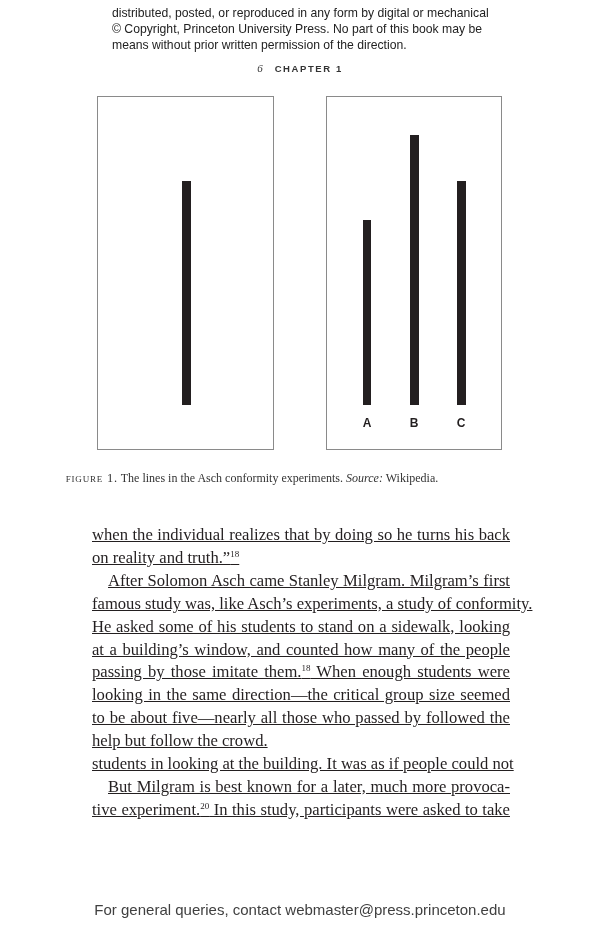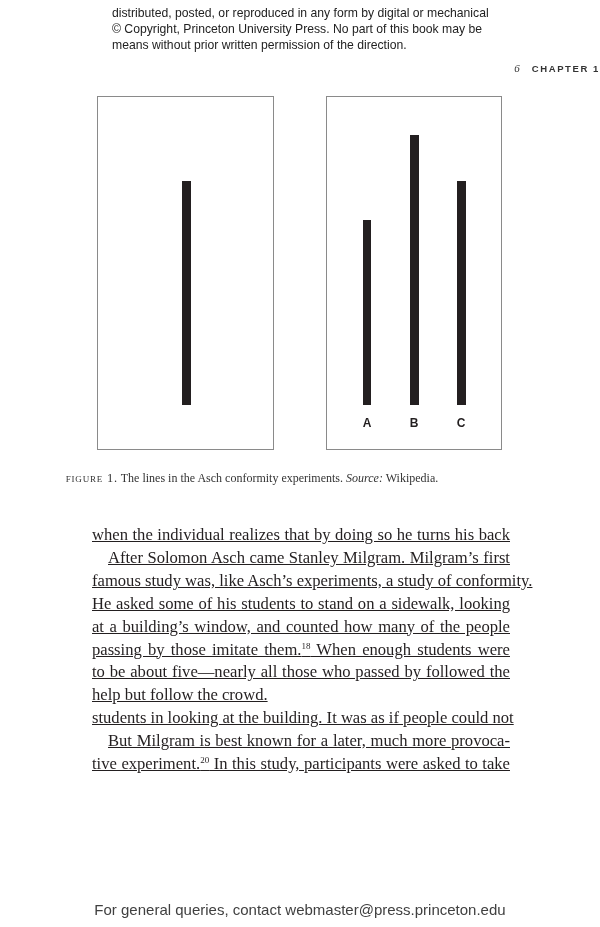--- a/index.html
+++ b/index.html
@@ -2,21 +2,21 @@
 <html><head>
 <meta charset="utf-8">
 <style>
   html, body { margin: 0; padding: 0; background: #ffffff; }
   body { width: 600px; height: 927px; position: relative; overflow: hidden; color: #231f20; }
   .copyright {
     position: absolute; left: 112px; top: 5px; width: 400px;
     font-family: "Liberation Sans", sans-serif; font-size: 12.2px; line-height: 16px; color: #222;
   }
   .running-head {
-    position: absolute; left: 0; width: 600px; top: 62px; text-align: right;
+    position: absolute; left: 0; width: 600px; top: 62px; text-align: center;
     font-family: "Liberation Sans", sans-serif; font-size: 10px; letter-spacing: 1.6px; color: #333;
   }
   .running-head .pgnum { font-family: "Liberation Serif", serif; font-style: italic; font-size: 11px; letter-spacing: 0; margin-right: 12px; }
   .running-head .chap { font-weight: bold; font-size: 9.5px; }
   .box { position: absolute; border: 1.5px solid #8a8a8a; background: #fff; box-sizing: border-box; }
   .bar { position: absolute; background: #231f20; }
   .bar-label {
     position: absolute; font-family: "Liberation Sans", sans-serif; font-weight: bold; font-size: 12px;
     color: #231f20; width: 20px; text-align: center;
   }
@@ -63,25 +63,27 @@
 <div class="bar-label" style="left:357px; top:416px;">A</div>
 <div class="bar-label" style="left:404px; top:416px;">B</div>
 <div class="bar-label" style="left:451px; top:416px;">C</div>
 
 <div class="caption">
   <span class="fig">FIGURE 1.</span><span> The lines in the Asch conformity experiments. </span><span class="src">Source:</span><span> Wikipedia.</span>
 </div>
 
 <div class="body-text">
   <span class="ln"><span>when the individual realizes that by doing so he turns his back</span></span>
+  <span class="ln last"><span>on reality and truth.”</span><sup>18</sup></span>
   <span class="ln" style="padding-left:16px;"><span>After Solomon Asch came Stanley Milgram. Milgram’s first</span></span>
   <span class="ln"><span>famous study was, like Asch’s experiments, a study of conformity.</span></span>
   <span class="ln"><span>He asked some of his students to stand on a sidewalk, looking</span></span>
   <span class="ln"><span>at a building’s window, and counted how many of the people</span></span>
   <span class="ln"><span>passing by those imitate them.</span><sup>18</sup><span> When enough students were</span></span>
+  <span class="ln"><span>looking in the same direction—the critical group size seemed</span></span>
   <span class="ln"><span>to be about five—nearly all those who passed by followed the</span></span>
   <span class="ln last"><span>help but follow the crowd.</span></span>
   <span class="ln"><span>students in looking at the building. It was as if people could not</span></span>
   <span class="ln" style="padding-left:16px;"><span>But Milgram is best known for a later, much more provoca-</span></span>
   <span class="ln"><span>tive experiment.</span><sup>20</sup><span> In this study, participants were asked to take</span></span>
 </div>
 
 <div class="footer">For general queries, contact webmaster@press.princeton.edu</div>
 
 </body></html>

